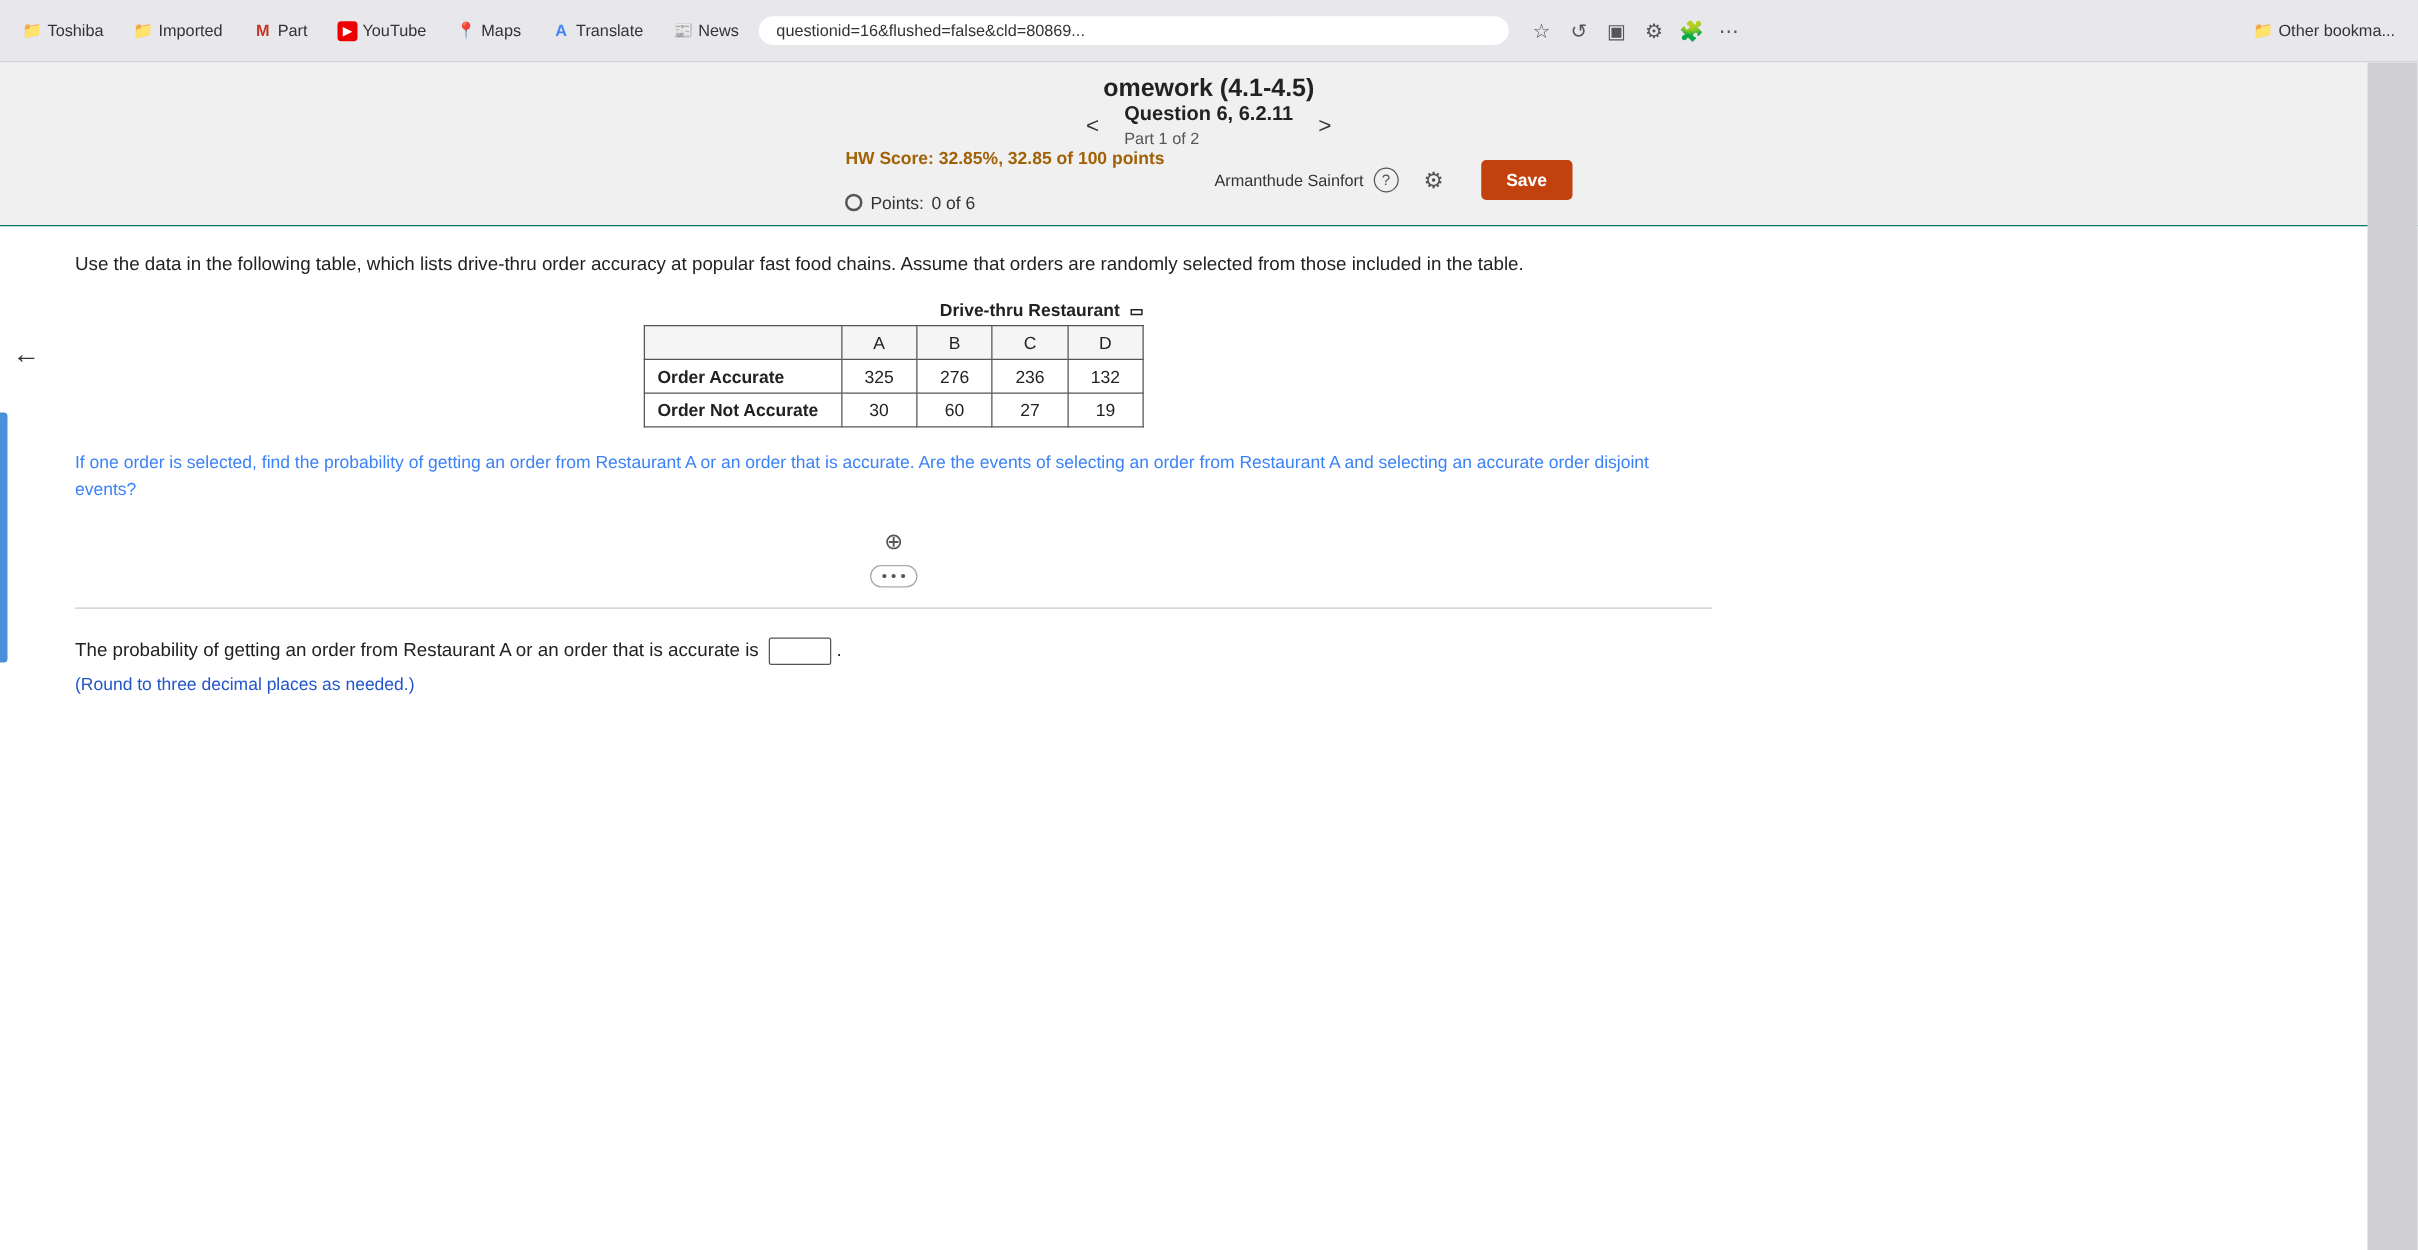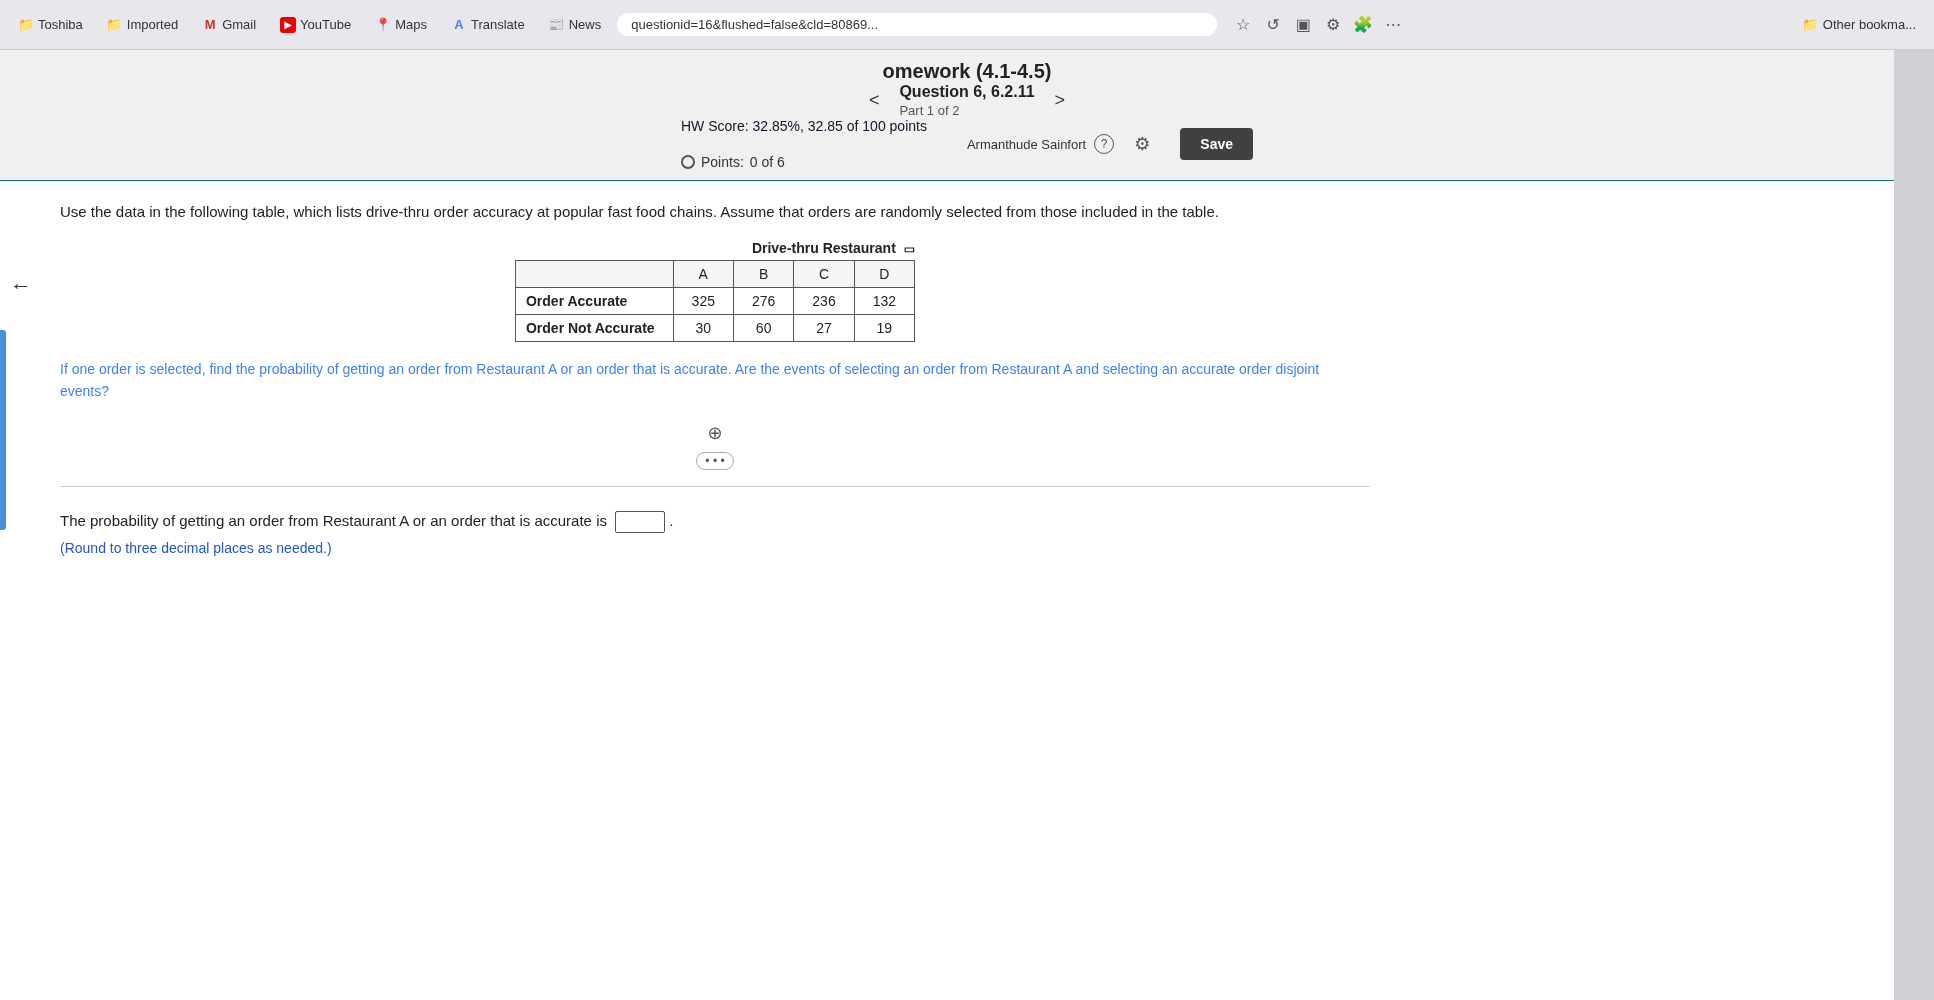--- a/index.html
+++ b/index.html
@@ -118,40 +118,40 @@
     .question-part {
       font-size: 13px;
       color: #555;
       margin-top: 2px;
     }
     .hw-score-section {
       text-align: right;
     }
     .hw-score {
       font-size: 14px;
-      font-weight: normal;
-      color: #0f172a;
+      font-weight: bold;
+      color: #a16207;
     }
     .hw-points {
       display: flex;
       align-items: center;
       gap: 6px;
       font-size: 14px;
       color: #333;
       margin-top: 20px;
     }
     .circle-icon {
       width: 14px;
       height: 14px;
       border: 2px solid #555;
       border-radius: 50%;
       display: inline-block;
     }
     .save-btn {
-      background: #404040;
+      background: #c2410c;
       color: white;
       border: none;
       padding: 8px 20px;
       border-radius: 4px;
       font-size: 14px;
       cursor: pointer;
       font-weight: bold;
     }
     .settings-icon-btn {
       background: none;
@@ -326,21 +326,21 @@
   <div class="tab-item">
     <span class="tab-icon">📁</span>
     <span>Toshiba</span>
   </div>
   <div class="tab-item">
     <span class="tab-icon">📁</span>
     <span>Imported</span>
   </div>
   <div class="tab-item">
     <span class="tab-icon" style="color:#c0392b; font-weight:bold;">M</span>
-    <span>Gmail</span>
+    <span>Part</span>
   </div>
   <div class="tab-item">
     <span class="tab-icon" style="color:#e00; background:#e00; color:white; border-radius:3px; font-size:10px; padding:1px 3px;">▶</span>
     <span>YouTube</span>
   </div>
   <div class="tab-item">
     <span class="tab-icon">📍</span>
     <span>Maps</span>
   </div>
   <div class="tab-item">

